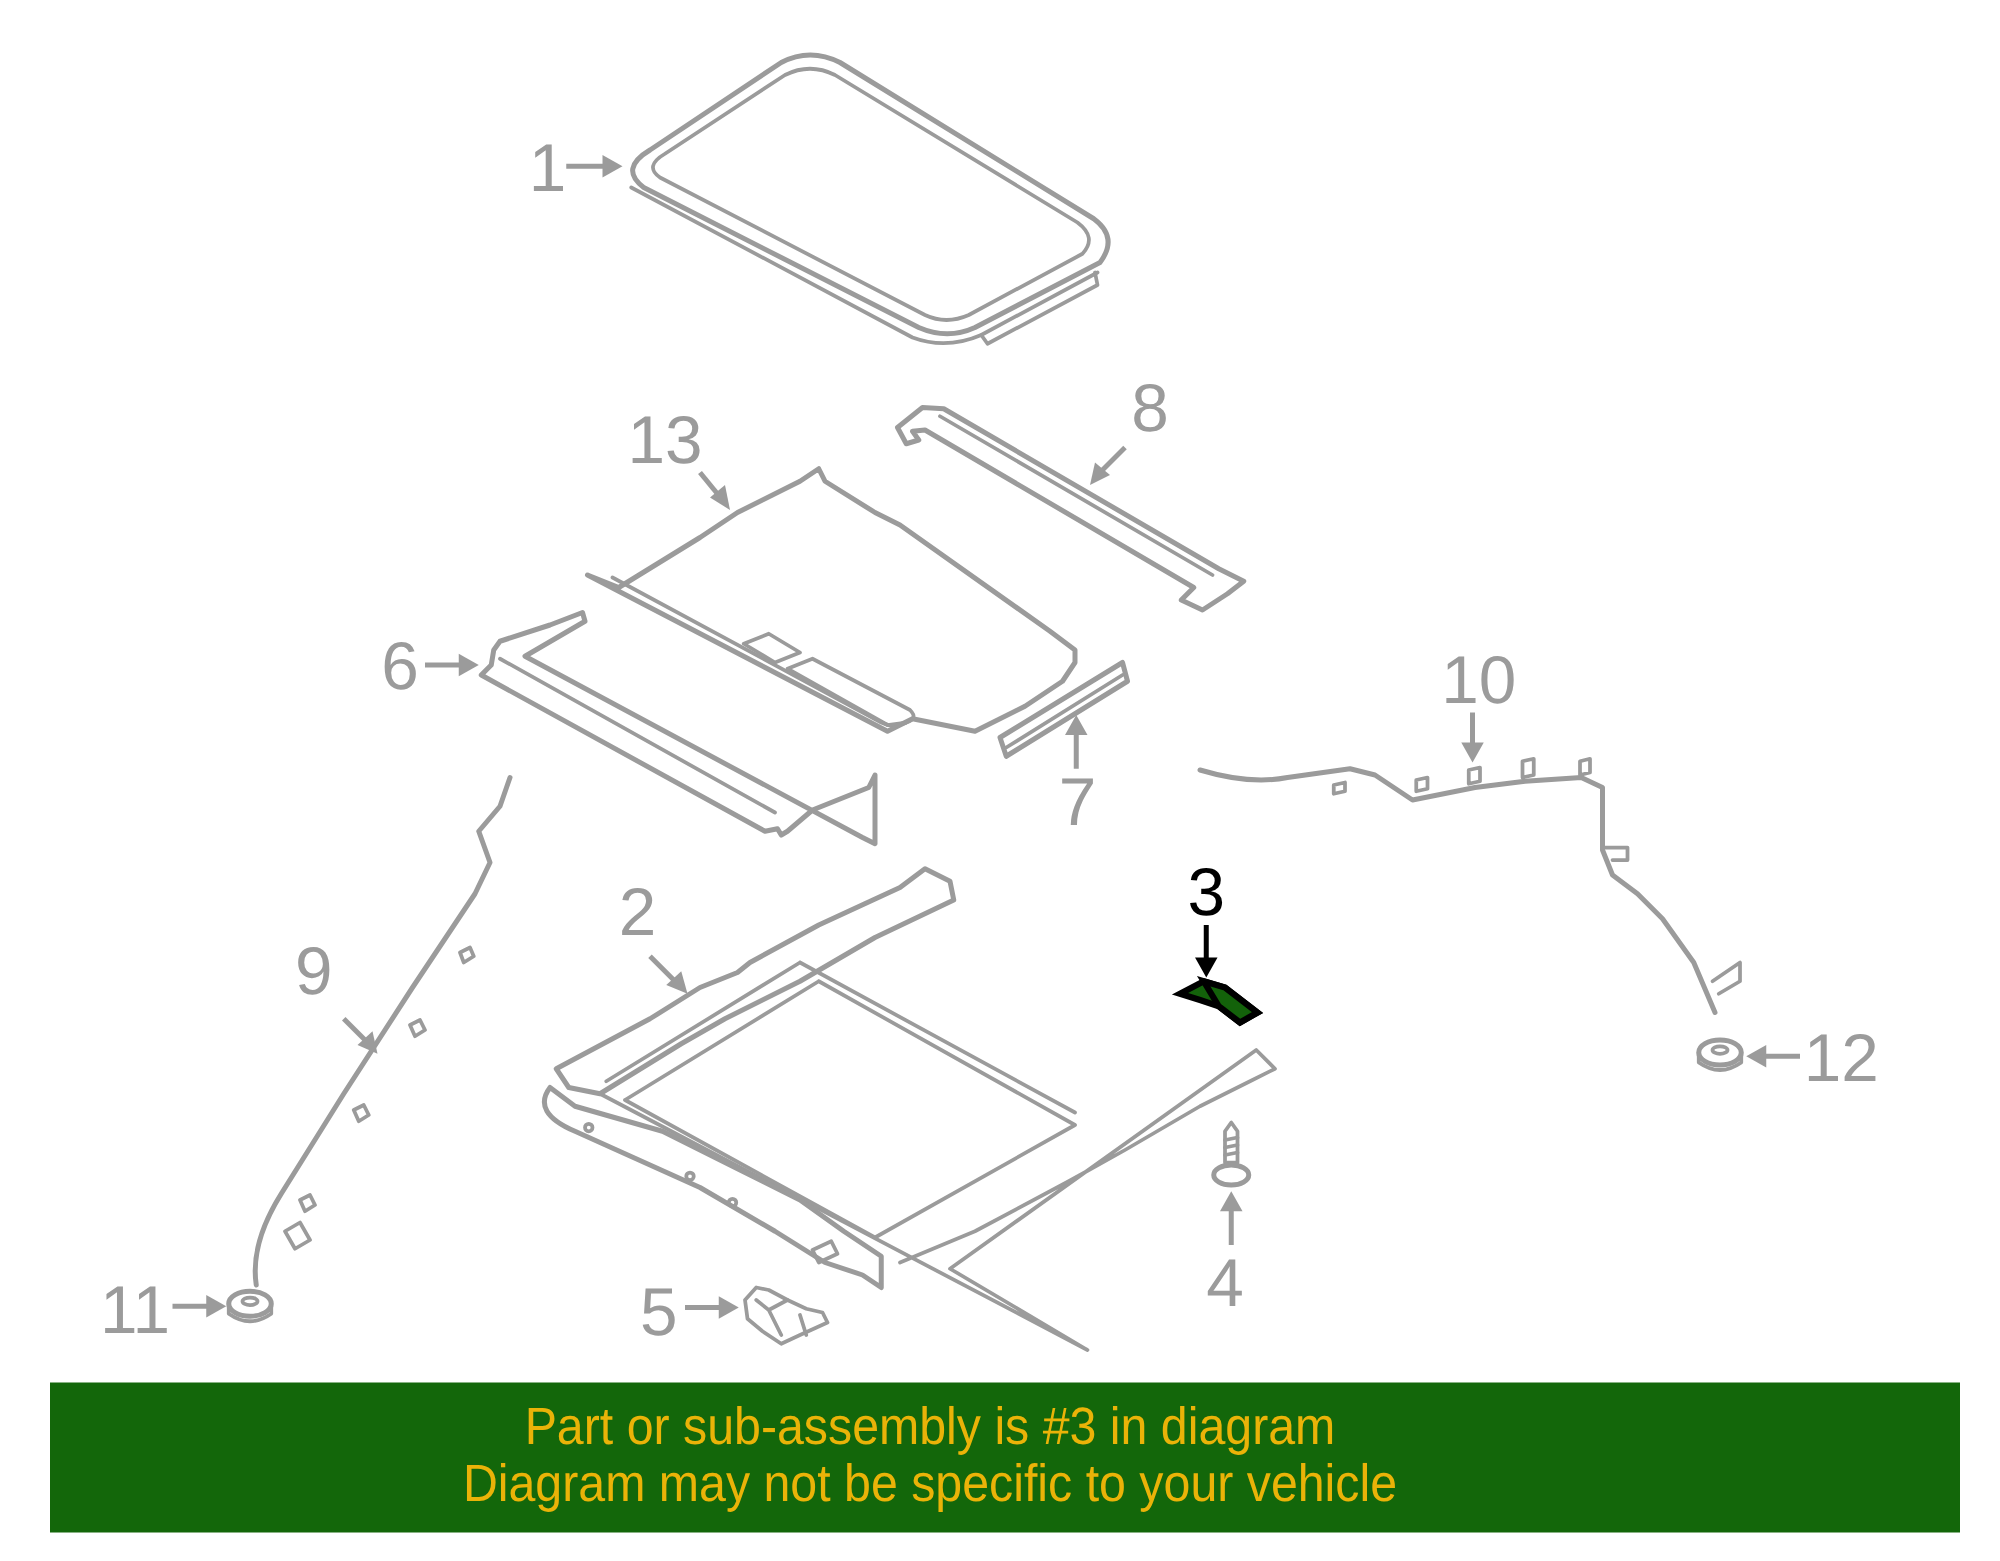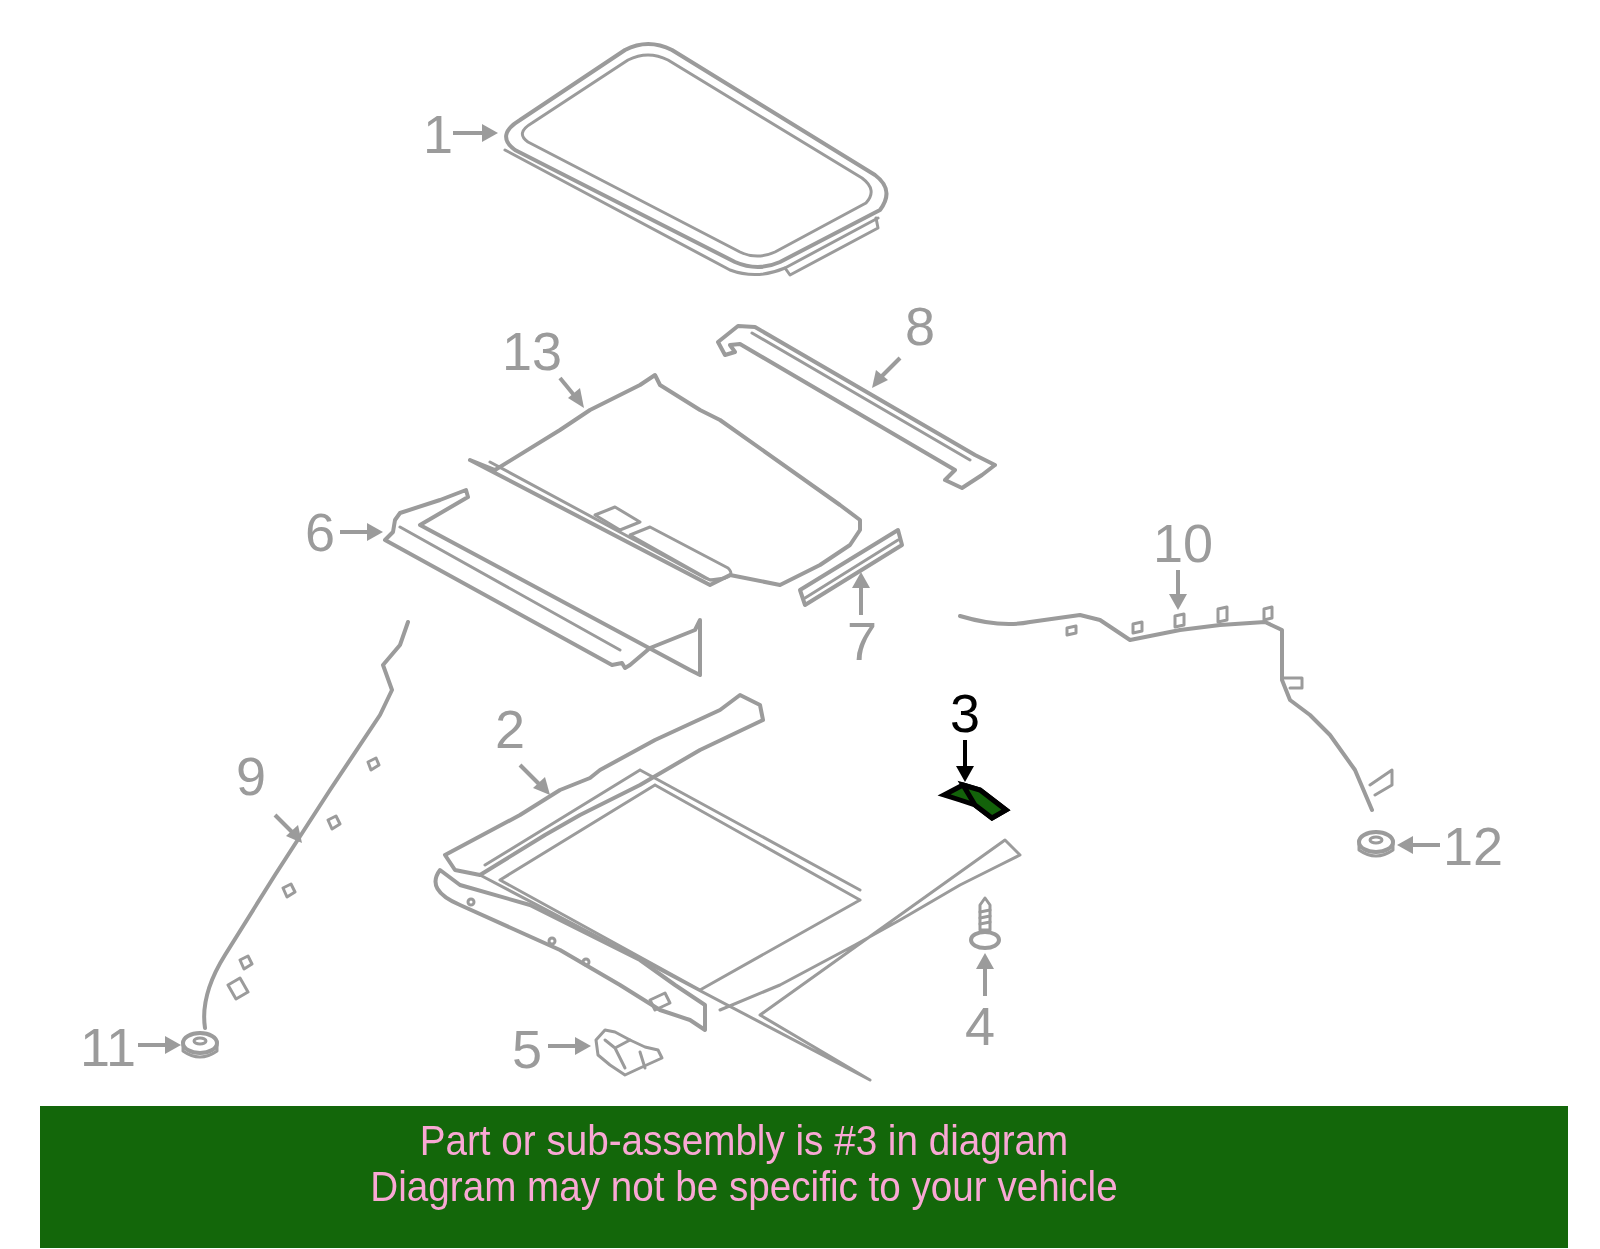--- a/index.html
+++ b/index.html
@@ -7,21 +7,21 @@
   #diagram { position: absolute; left: 0; top: 0; width: 1600px; height: 1249px; }
   .part { fill: none; stroke: #9b9b9b; stroke-width: 4; stroke-linejoin: round; stroke-linecap: round; }
   .part-thin { fill: none; stroke: #9b9b9b; stroke-width: 3; stroke-linejoin: round; stroke-linecap: round; }
   .leader { stroke: #9b9b9b; stroke-width: 4; fill: none; }
   .arrowhead { fill: #9b9b9b; }
   .callout { font-family: "Liberation Sans", sans-serif; font-size: 54px; fill: #9b9b9b; }
   .callout-hl { fill: #000000; }
   .leader-hl { stroke: #000000; }
   .arrowhead-hl { fill: #000000; }
   .highlight-part { fill: #13620a; stroke: #000000; stroke-width: 5; stroke-linejoin: miter; }
-  #banner { position: absolute; left: 40px; top: 1106px; width: 1528px; height: 142px; background: #13670a; color: #f9a8d4; text-align: center; }
+  #banner { position: absolute; left: 40px; top: 1106px; width: 1528px; height: 120px; background: #13670a; color: #eab308; text-align: center; }
   #banner .line { display: block; font-size: 42px; line-height: 46px; transform: scaleX(0.92); }
   #banner .line1 { margin-top: 12px; margin-left: -120px; }
   #banner .line2 { margin-left: -120px; }
 </style>
 </head>
 <body>
 
 <svg id="diagram" viewBox="0 0 1600 1249" xmlns="http://www.w3.org/2000/svg">
 
   <g>

